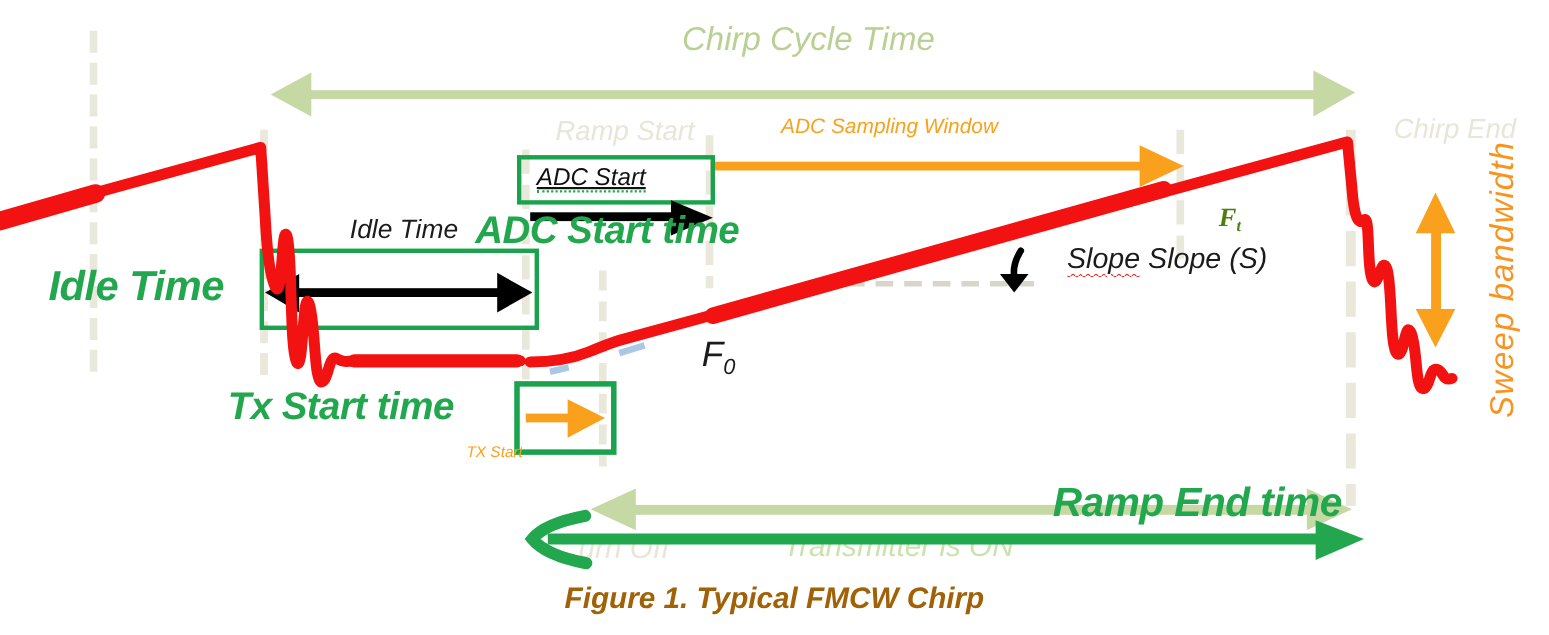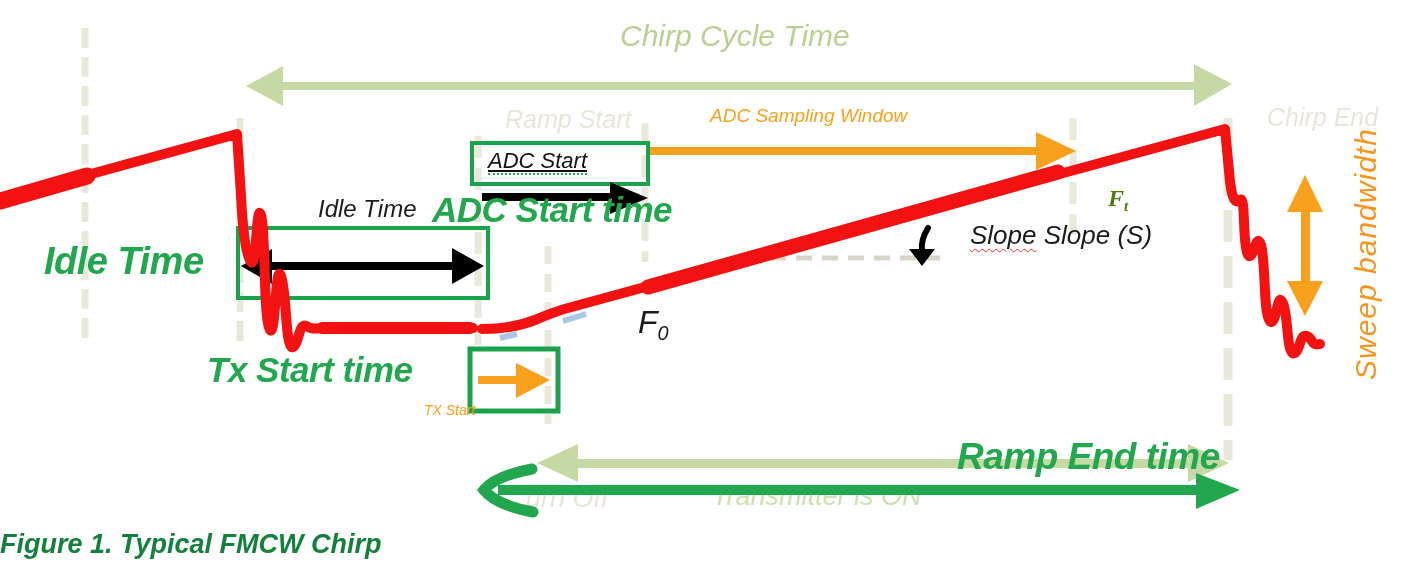--- a/index.html
+++ b/index.html
@@ -23,21 +23,21 @@
     color:#111;font-size:22px;text-decoration:underline;
     border-bottom:2px dotted #23a74e;padding-bottom:1px;margin-left:10px;
   }
   .sub{font-size:0.62em;vertical-align:-0.35em;}
   .wavy{text-decoration:underline wavy #e03030 1px;text-underline-offset:4px;}
   .ft-style{color:#4d7c0f;font-family:"Liberation Serif",serif;font-weight:700;font-size:24px;}
   .vertical-text{
     writing-mode:vertical-rl;transform:rotate(180deg);
     color:#f79420;font-size:30px;letter-spacing:1px;
   }
-  .caption{color:#15803d;font-weight:700;font-size:27px;left:0;right:0;}
+  .caption{color:#a16207;font-weight:700;font-size:27px;left:0;right:0;text-align:center;}
 </style>
 </head>
 <body>
 
 <div id="stage">
 
   <svg id="base-layer" class="svg-layer" viewBox="0 0 1408 577">
 
     <g stroke="#eae7db" fill="none">
       <line x1="85" y1="28" x2="85" y2="345" stroke-width="7" stroke-dasharray="20 9"></line>

